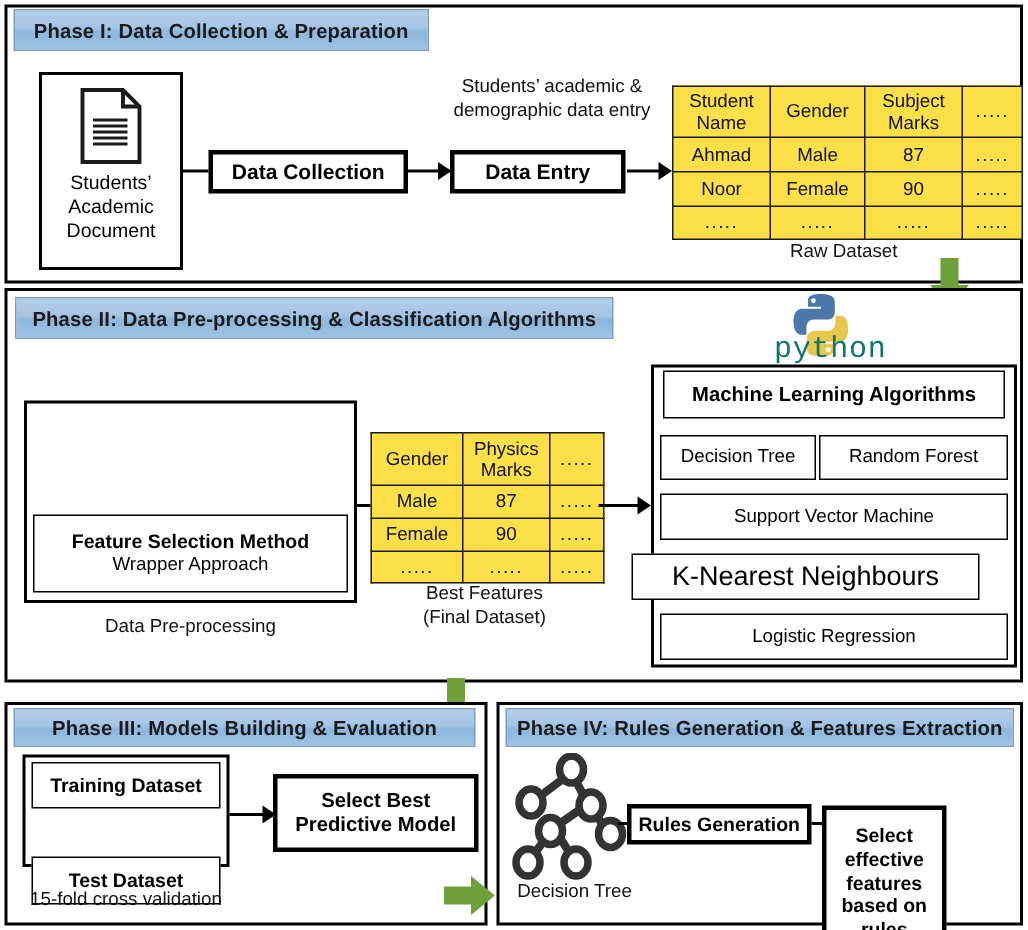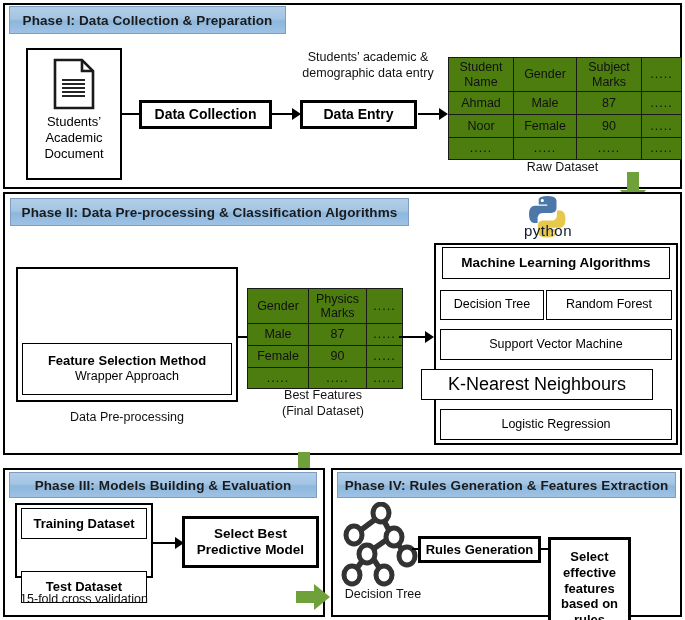--- a/index.html
+++ b/index.html
@@ -99,44 +99,44 @@
   .garrow-right {
     position: absolute;
     width: 34px;
     height: 26px;
   }
 
   
   .dtable {
     position: absolute;
     border-collapse: collapse;
-    background: #4d7c0f;
+    background: #fde047;
     table-layout: fixed;
   }
   .dtable td {
     border: 1.5px solid #1a1a1a;
     text-align: center;
     vertical-align: middle;
     color: #111;
     padding: 0;
     line-height: 1.15;
   }
   .dots { letter-spacing: 1px; color: #222; }
 
   
   .doc-icon { position: absolute; }
 
   
   .pylogo { position: absolute; }
   .pytext {
     position: absolute;
-    font-size: 15px;
-    color: #0f172a;
+    font-size: 20px;
+    color: #0f766e;
     letter-spacing: 0.5px;
-    font-family: Liberation Sans, sans-serif;
+    font-family: Liberation Mono, monospace;
   }
 </style>
 </head>
 <body>
 
 <div id="canvas">
 
   <div class="panel" style="left:3px; top:3px; width:679px; height:186px;"></div>
 
   <div class="phase-banner" style="left:9px; top:6px; width:277px; height:28px;">

